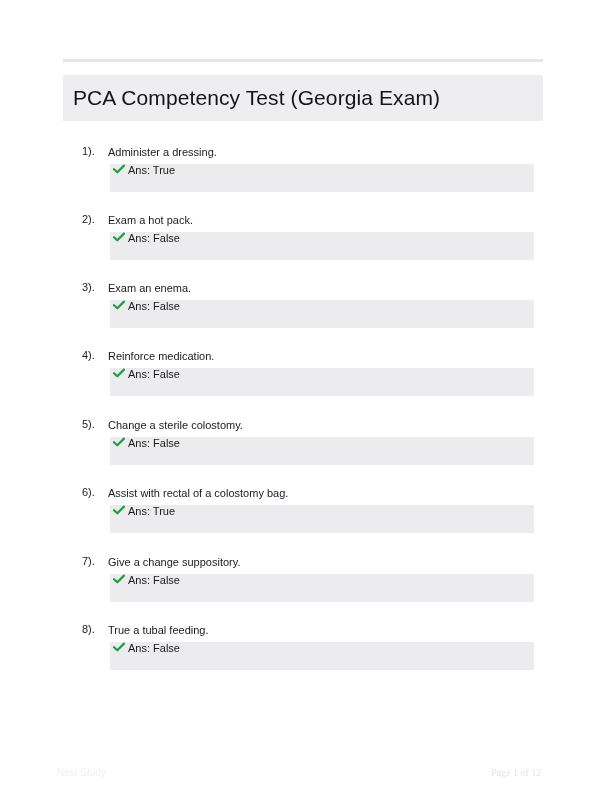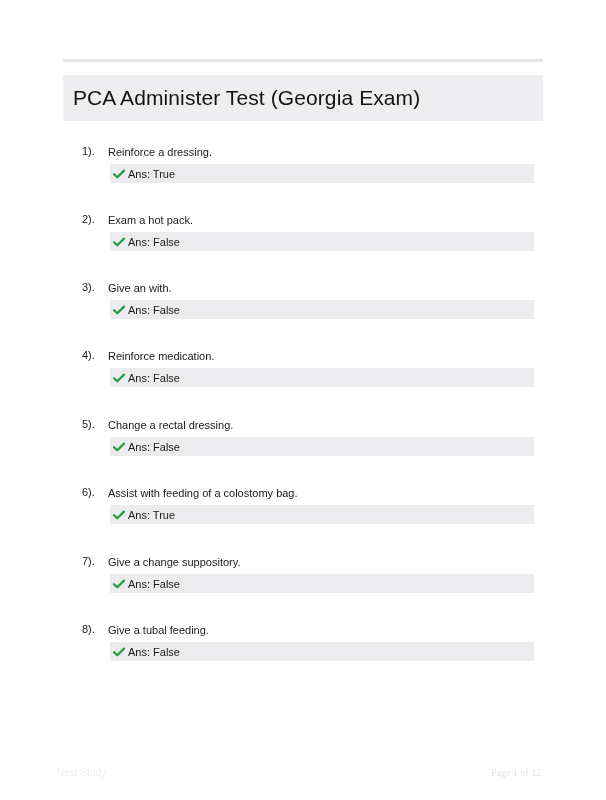--- a/index.html
+++ b/index.html
@@ -66,24 +66,24 @@
       left: 108px;
       top: 1px;
       font-size: 11px;
       color: #1a1a1a;
     }
     .ans-bar {
       position: absolute;
       left: 110px;
       top: 19px;
       width: 424px;
-      height: 19px;
+      height: 28px;
       background: #ececee;
       display: flex;
-      align-items: center;
+      align-items: flex-start;
       box-sizing: border-box;
       padding-left: 3px;
     }
     .check-icon {
       width: 12px;
       height: 10px;
       display: inline-block;
       margin-right: 3px;
     }
     .ans-text {
@@ -105,28 +105,28 @@
       color: #e4e4e4;
       font-family: "Liberation Serif", "DejaVu Serif", serif;
     }
   </style>
 </head>
 <body>
 
 <div class="top-rule"></div>
 
 <div class="title-bar">
-  <h1>PCA Administer Test (Georgia Exam)</h1>
+  <h1>PCA Competency Test (Georgia Exam)</h1>
 </div>
 
 <div class="questions">
 
   <div class="q-item" style="top:145px;">
     <span class="q-num">1).</span>
-    <span class="q-text">Reinforce a dressing.</span>
+    <span class="q-text">Administer a dressing.</span>
     <div class="ans-bar">
       <svg class="check-icon" viewBox="0 0 12 10">
           <path d="M1 5.2 L4.3 8.3 L11 1.6" fill="none" stroke="#1f9d3f" stroke-width="2.2" stroke-linecap="round" stroke-linejoin="round"></path>
         </svg>
       <span class="ans-text">Ans: True</span>
     </div>
   </div>
 
   <div class="q-item" style="top:213px;">
     <span class="q-num">2).</span>
@@ -134,21 +134,21 @@
     <div class="ans-bar">
       <svg class="check-icon" viewBox="0 0 12 10">
           <path d="M1 5.2 L4.3 8.3 L11 1.6" fill="none" stroke="#1f9d3f" stroke-width="2.2" stroke-linecap="round" stroke-linejoin="round"></path>
         </svg>
       <span class="ans-text">Ans: False</span>
     </div>
   </div>
 
   <div class="q-item" style="top:281px;">
     <span class="q-num">3).</span>
-    <span class="q-text">Give an with.</span>
+    <span class="q-text">Exam an enema.</span>
     <div class="ans-bar">
       <svg class="check-icon" viewBox="0 0 12 10">
           <path d="M1 5.2 L4.3 8.3 L11 1.6" fill="none" stroke="#1f9d3f" stroke-width="2.2" stroke-linecap="round" stroke-linejoin="round"></path>
         </svg>
       <span class="ans-text">Ans: False</span>
     </div>
   </div>
 
   <div class="q-item" style="top:349px;">
     <span class="q-num">4).</span>
@@ -156,32 +156,32 @@
     <div class="ans-bar">
       <svg class="check-icon" viewBox="0 0 12 10">
           <path d="M1 5.2 L4.3 8.3 L11 1.6" fill="none" stroke="#1f9d3f" stroke-width="2.2" stroke-linecap="round" stroke-linejoin="round"></path>
         </svg>
       <span class="ans-text">Ans: False</span>
     </div>
   </div>
 
   <div class="q-item" style="top:418px;">
     <span class="q-num">5).</span>
-    <span class="q-text">Change a rectal dressing.</span>
+    <span class="q-text">Change a sterile colostomy.</span>
     <div class="ans-bar">
       <svg class="check-icon" viewBox="0 0 12 10">
           <path d="M1 5.2 L4.3 8.3 L11 1.6" fill="none" stroke="#1f9d3f" stroke-width="2.2" stroke-linecap="round" stroke-linejoin="round"></path>
         </svg>
       <span class="ans-text">Ans: False</span>
     </div>
   </div>
 
   <div class="q-item" style="top:486px;">
     <span class="q-num">6).</span>
-    <span class="q-text">Assist with feeding of a colostomy bag.</span>
+    <span class="q-text">Assist with rectal of a colostomy bag.</span>
     <div class="ans-bar">
       <svg class="check-icon" viewBox="0 0 12 10">
           <path d="M1 5.2 L4.3 8.3 L11 1.6" fill="none" stroke="#1f9d3f" stroke-width="2.2" stroke-linecap="round" stroke-linejoin="round"></path>
         </svg>
       <span class="ans-text">Ans: True</span>
     </div>
   </div>
 
   <div class="q-item" style="top:555px;">
     <span class="q-num">7).</span>
@@ -189,21 +189,21 @@
     <div class="ans-bar">
       <svg class="check-icon" viewBox="0 0 12 10">
           <path d="M1 5.2 L4.3 8.3 L11 1.6" fill="none" stroke="#1f9d3f" stroke-width="2.2" stroke-linecap="round" stroke-linejoin="round"></path>
         </svg>
       <span class="ans-text">Ans: False</span>
     </div>
   </div>
 
   <div class="q-item" style="top:623px;">
     <span class="q-num">8).</span>
-    <span class="q-text">Give a tubal feeding.</span>
+    <span class="q-text">True a tubal feeding.</span>
     <div class="ans-bar">
       <svg class="check-icon" viewBox="0 0 12 10">
           <path d="M1 5.2 L4.3 8.3 L11 1.6" fill="none" stroke="#1f9d3f" stroke-width="2.2" stroke-linecap="round" stroke-linejoin="round"></path>
         </svg>
       <span class="ans-text">Ans: False</span>
     </div>
   </div>
 
 </div>
 

